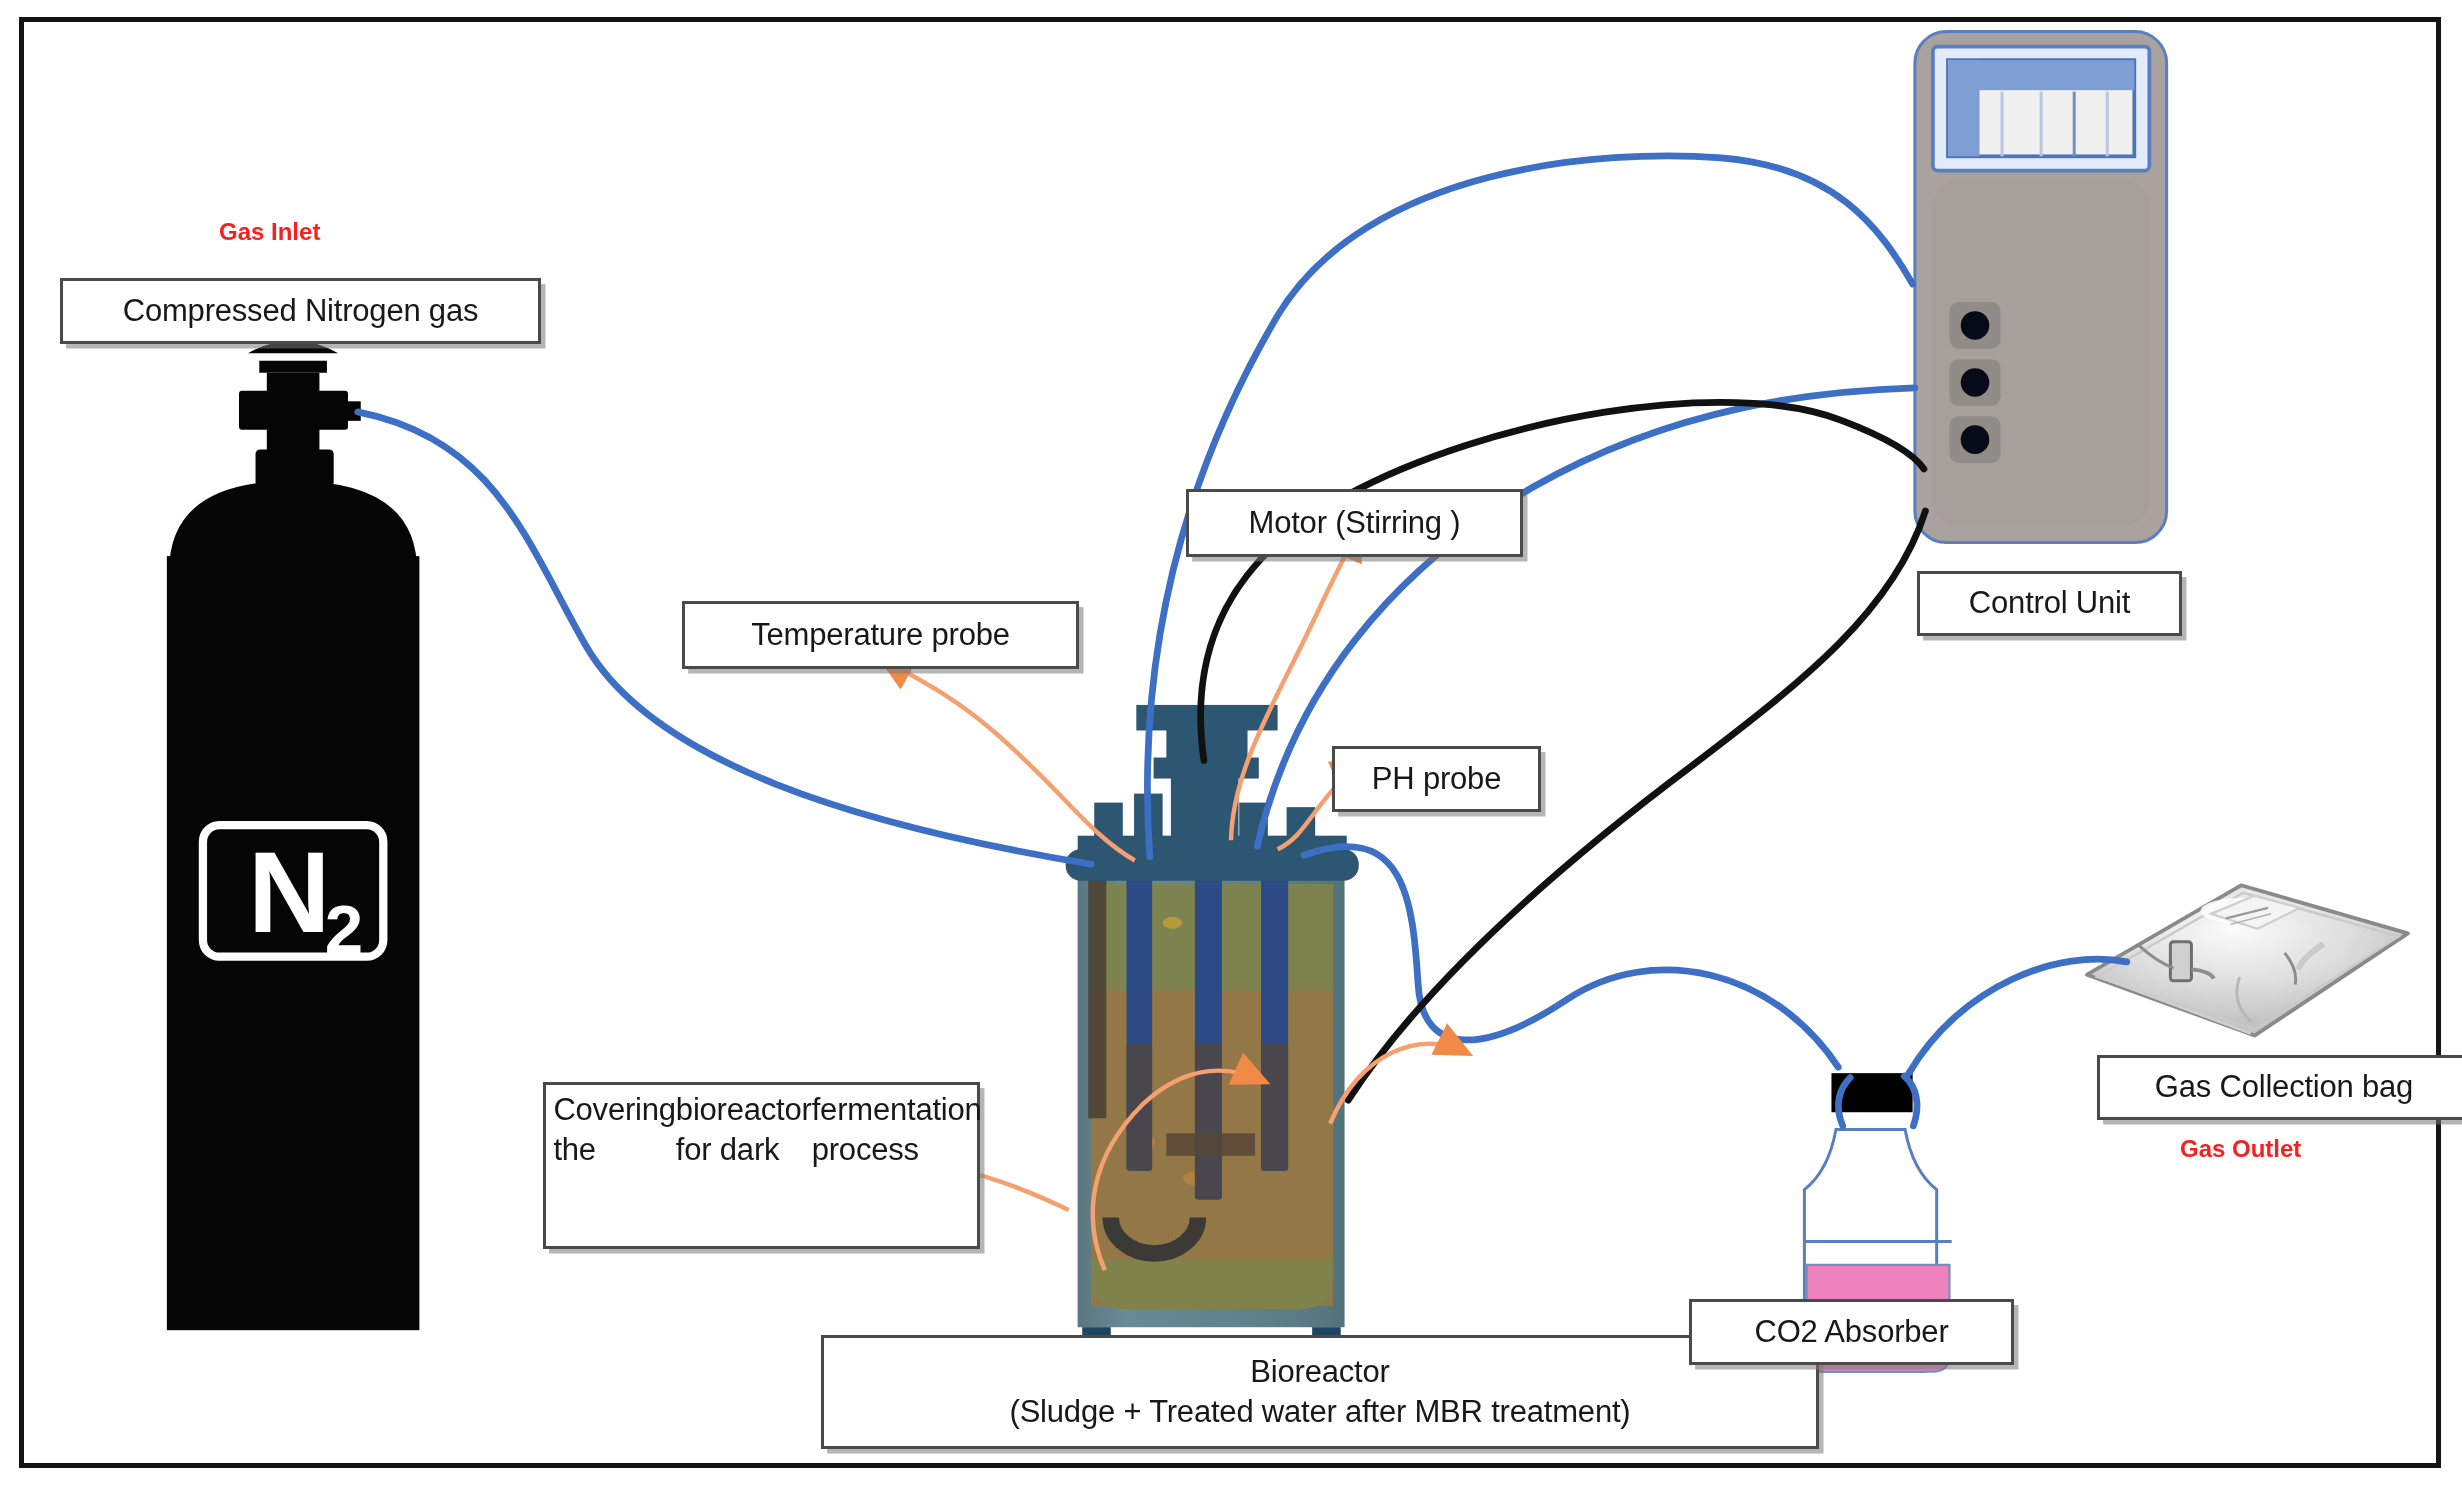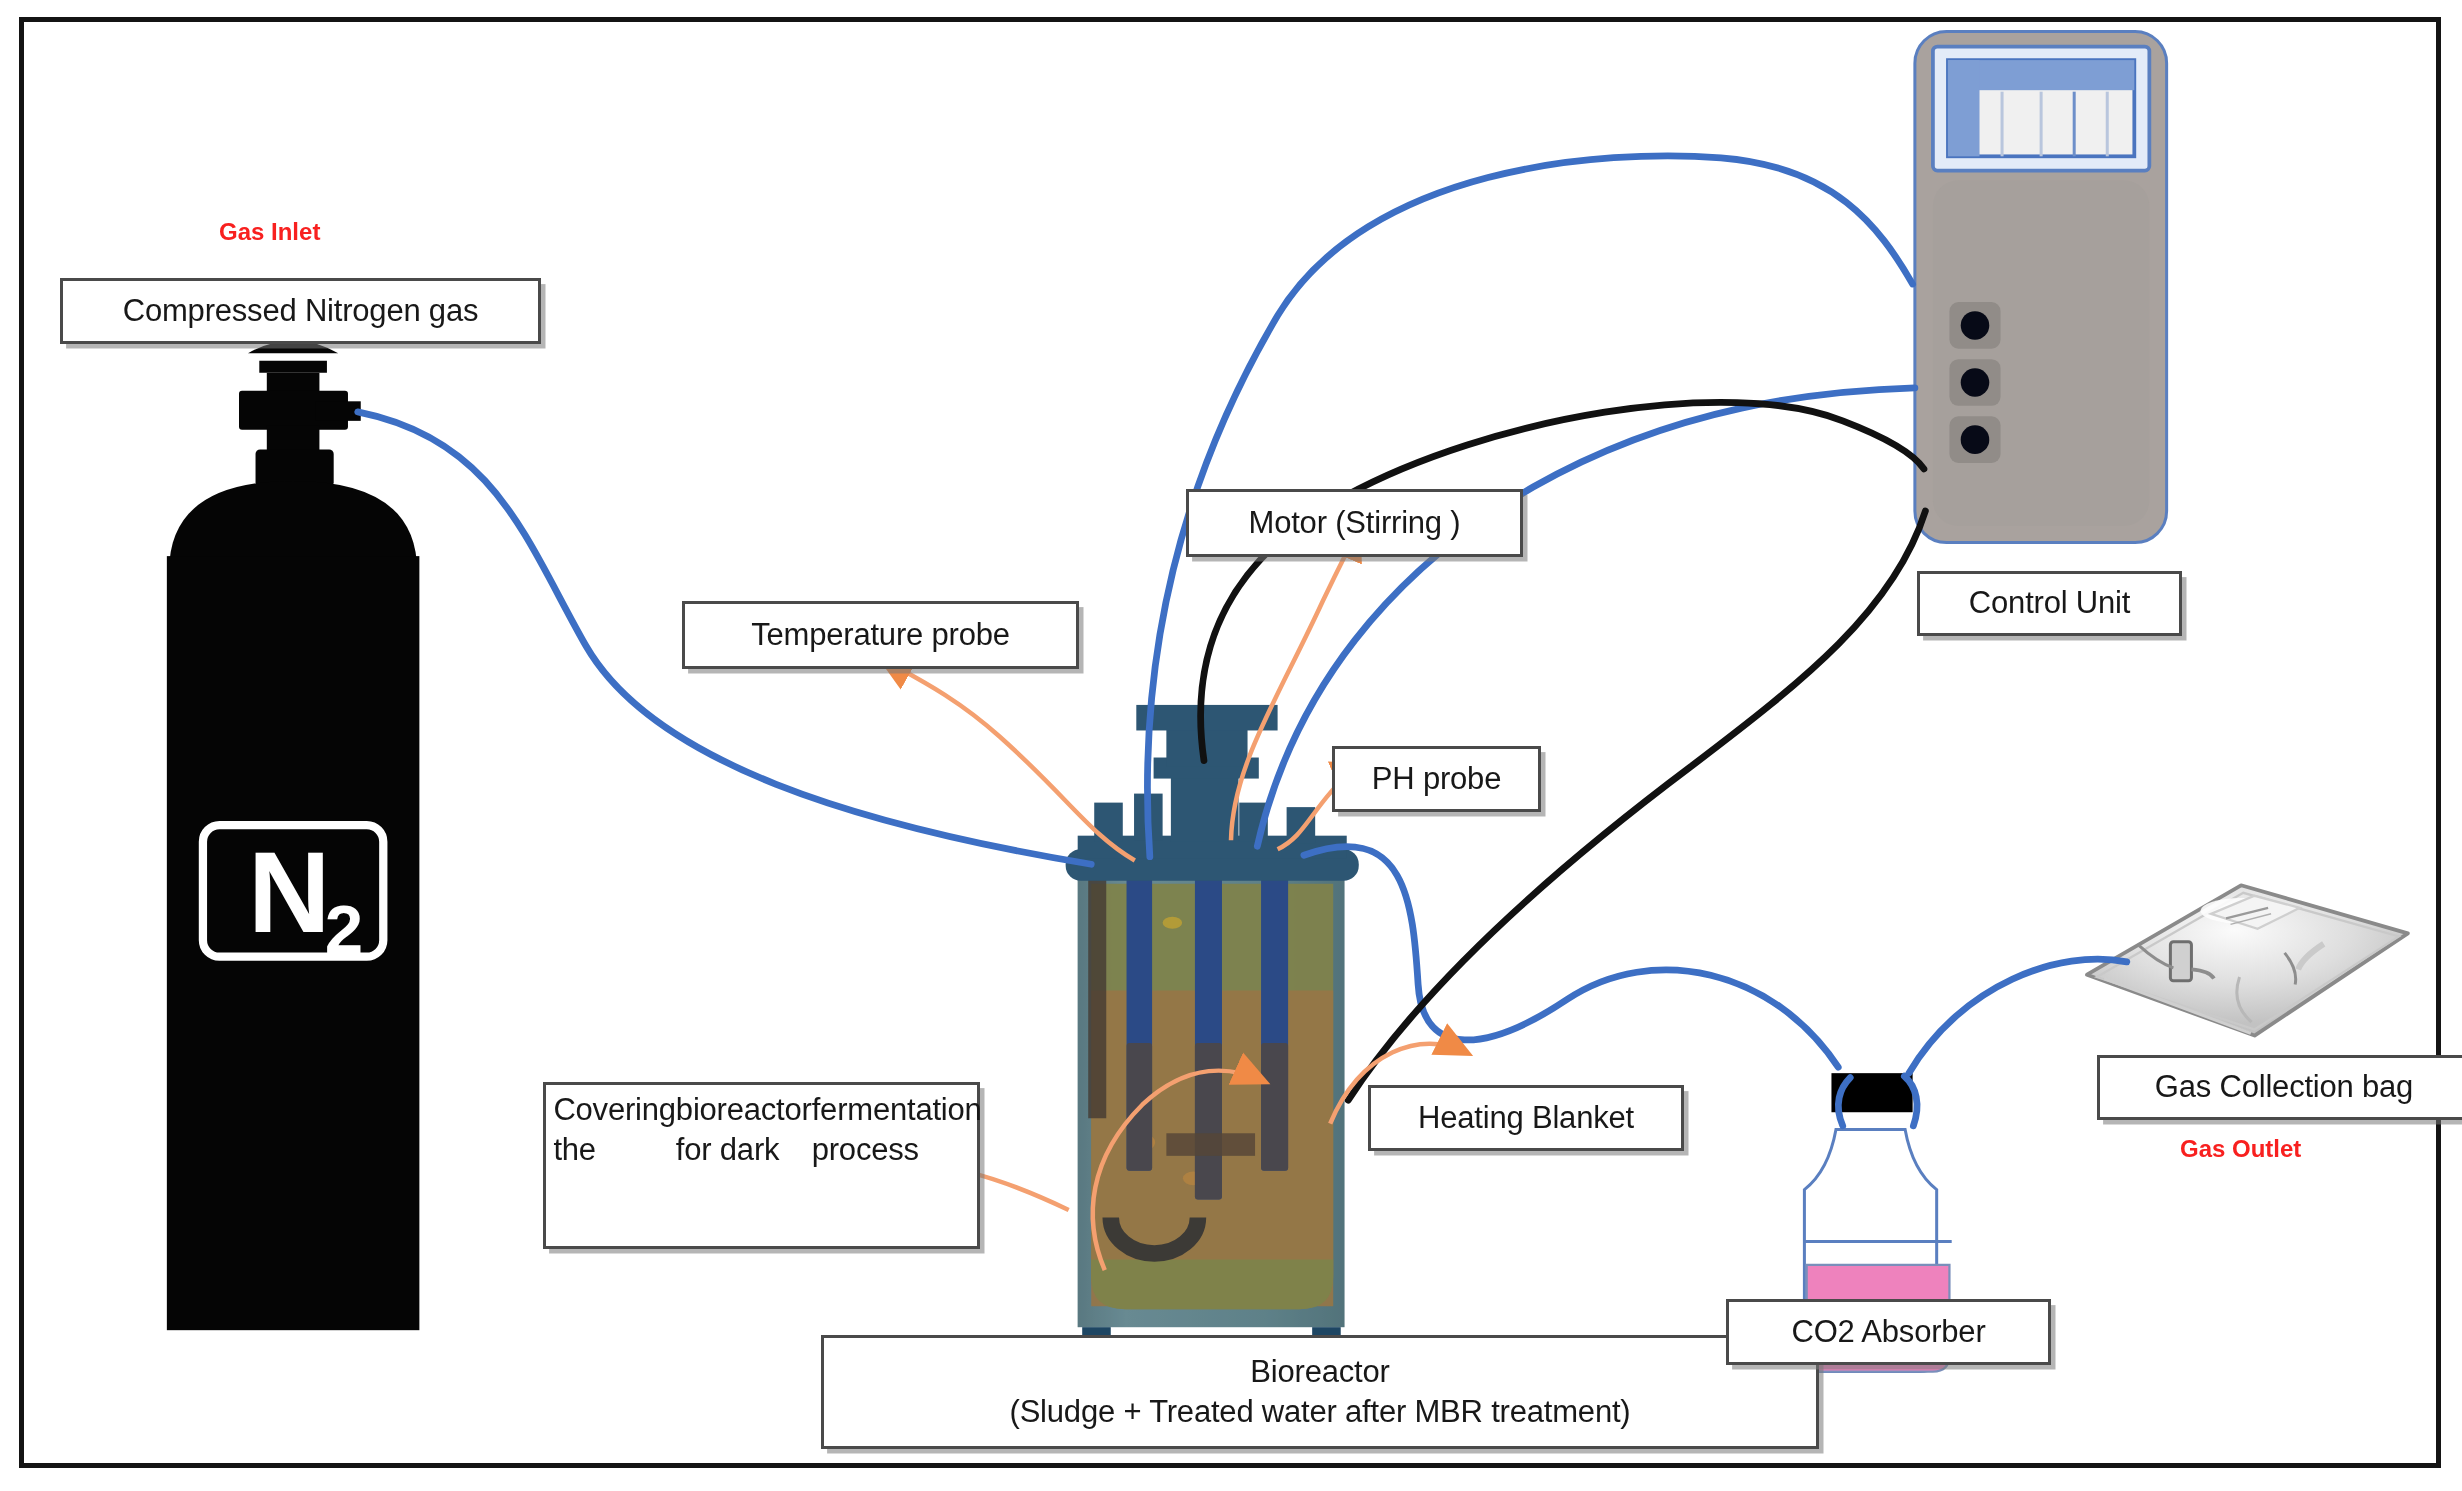--- a/index.html
+++ b/index.html
@@ -159,32 +159,31 @@
   <div class="lbl" style="left:60px;top:278px;width:481px;height:66px;">Compressed  Nitrogen gas</div>
 
   <div class="lbl" style="left:682px;top:601px;width:397px;height:68px;">Temperature probe</div>
 
   <div class="lbl" style="left:1186px;top:489px;width:337px;height:68px;">Motor (Stirring )</div>
 
   <div class="lbl" style="left:1332px;top:746px;width:209px;height:66px;">PH probe</div>
 
   <div class="lbl" style="left:1917px;top:571px;width:265px;height:65px;">Control Unit</div>
 
-  <div class="lbl" style="left:1368px;top:1085px;width:316px;height:66px;">Heating Blanket</div>
 
   <div class="lbl multiline" style="left:543px;top:1082px;width:437px;height:167px;padding-left:22.5px;">
     <span>Covering the</span>
     <span>bioreactor for dark</span>
     <span>fermentation process</span>
   </div>
 
   <div class="lbl" style="left:821px;top:1335px;width:998px;height:114px;flex-direction:column;">
     <span>Bioreactor</span>
     <span>(Sludge + Treated water after MBR treatment)</span>
   </div>
 
-  <div class="lbl" style="left:1726px;top:1299px;width:325px;height:66px;">CO2 Absorber</div>
+  <div class="lbl" style="left:1689px;top:1299px;width:325px;height:66px;">CO2 Absorber</div>
 
   <div class="lbl" style="left:2097px;top:1055px;width:374px;height:65px;">Gas Collection bag</div>
 
   <div class="redlbl" style="left:2180px;top:1135px;">Gas Outlet</div>
 </div>
 
 
 </body></html>

